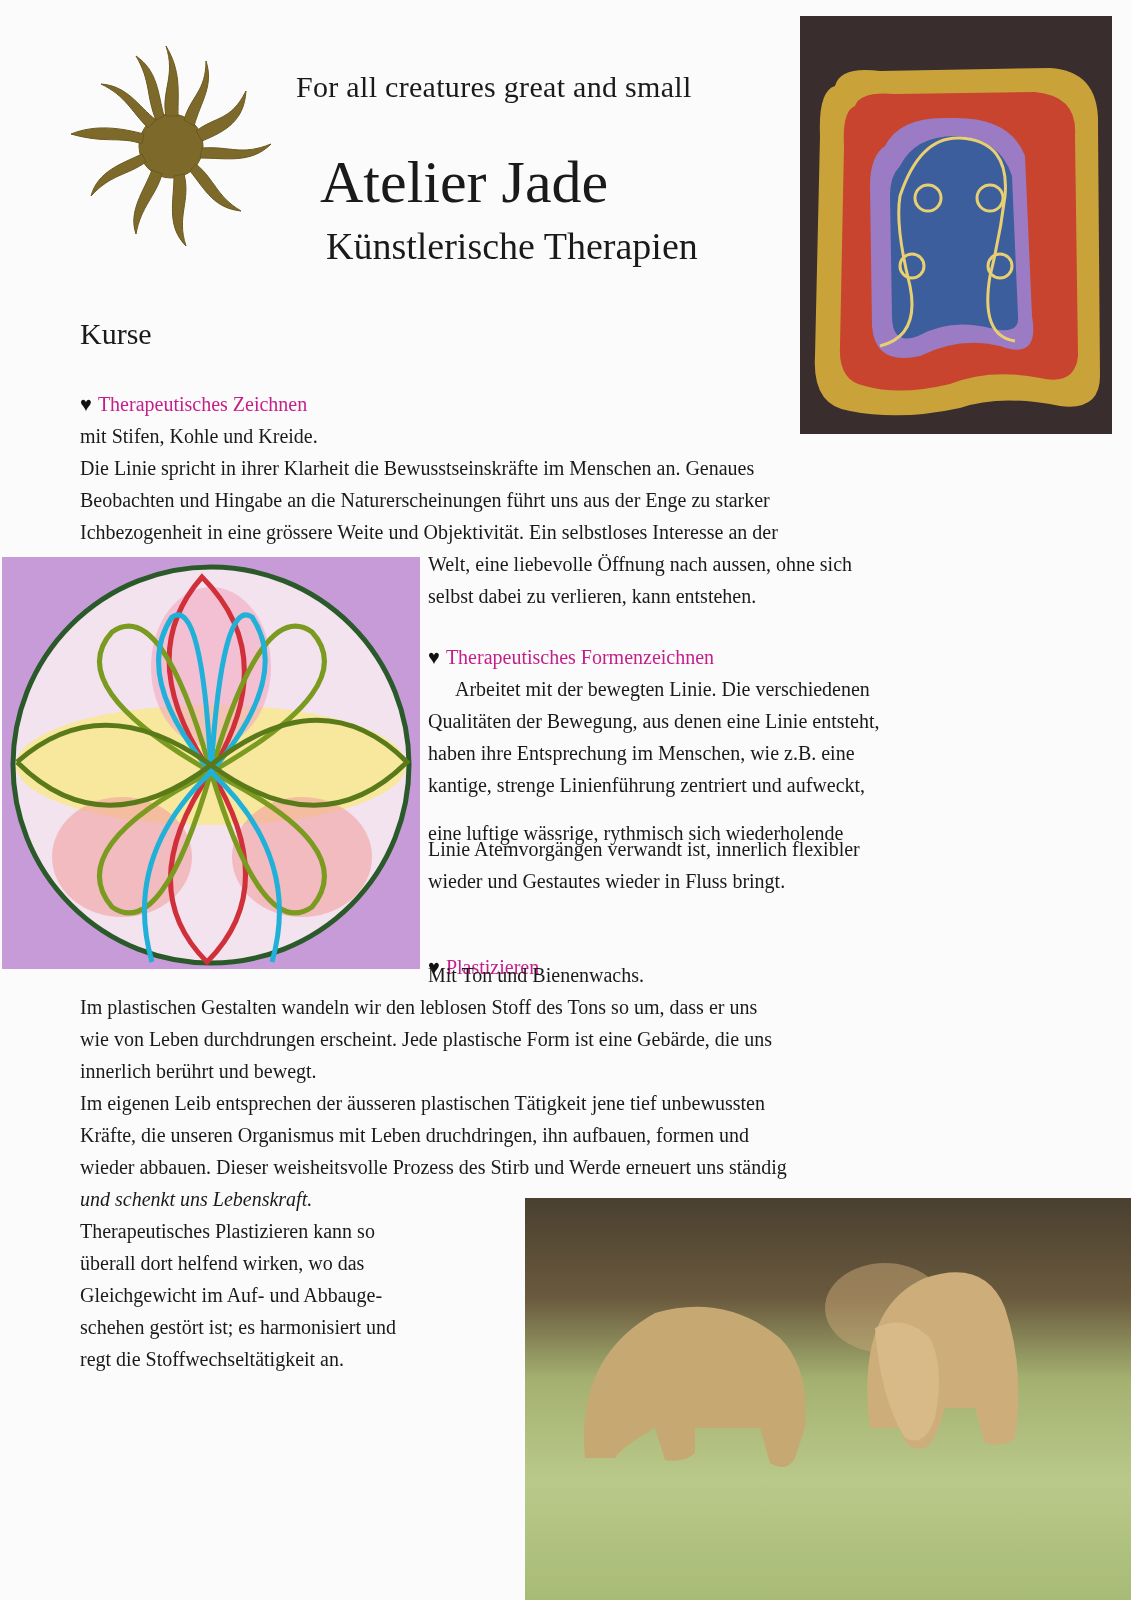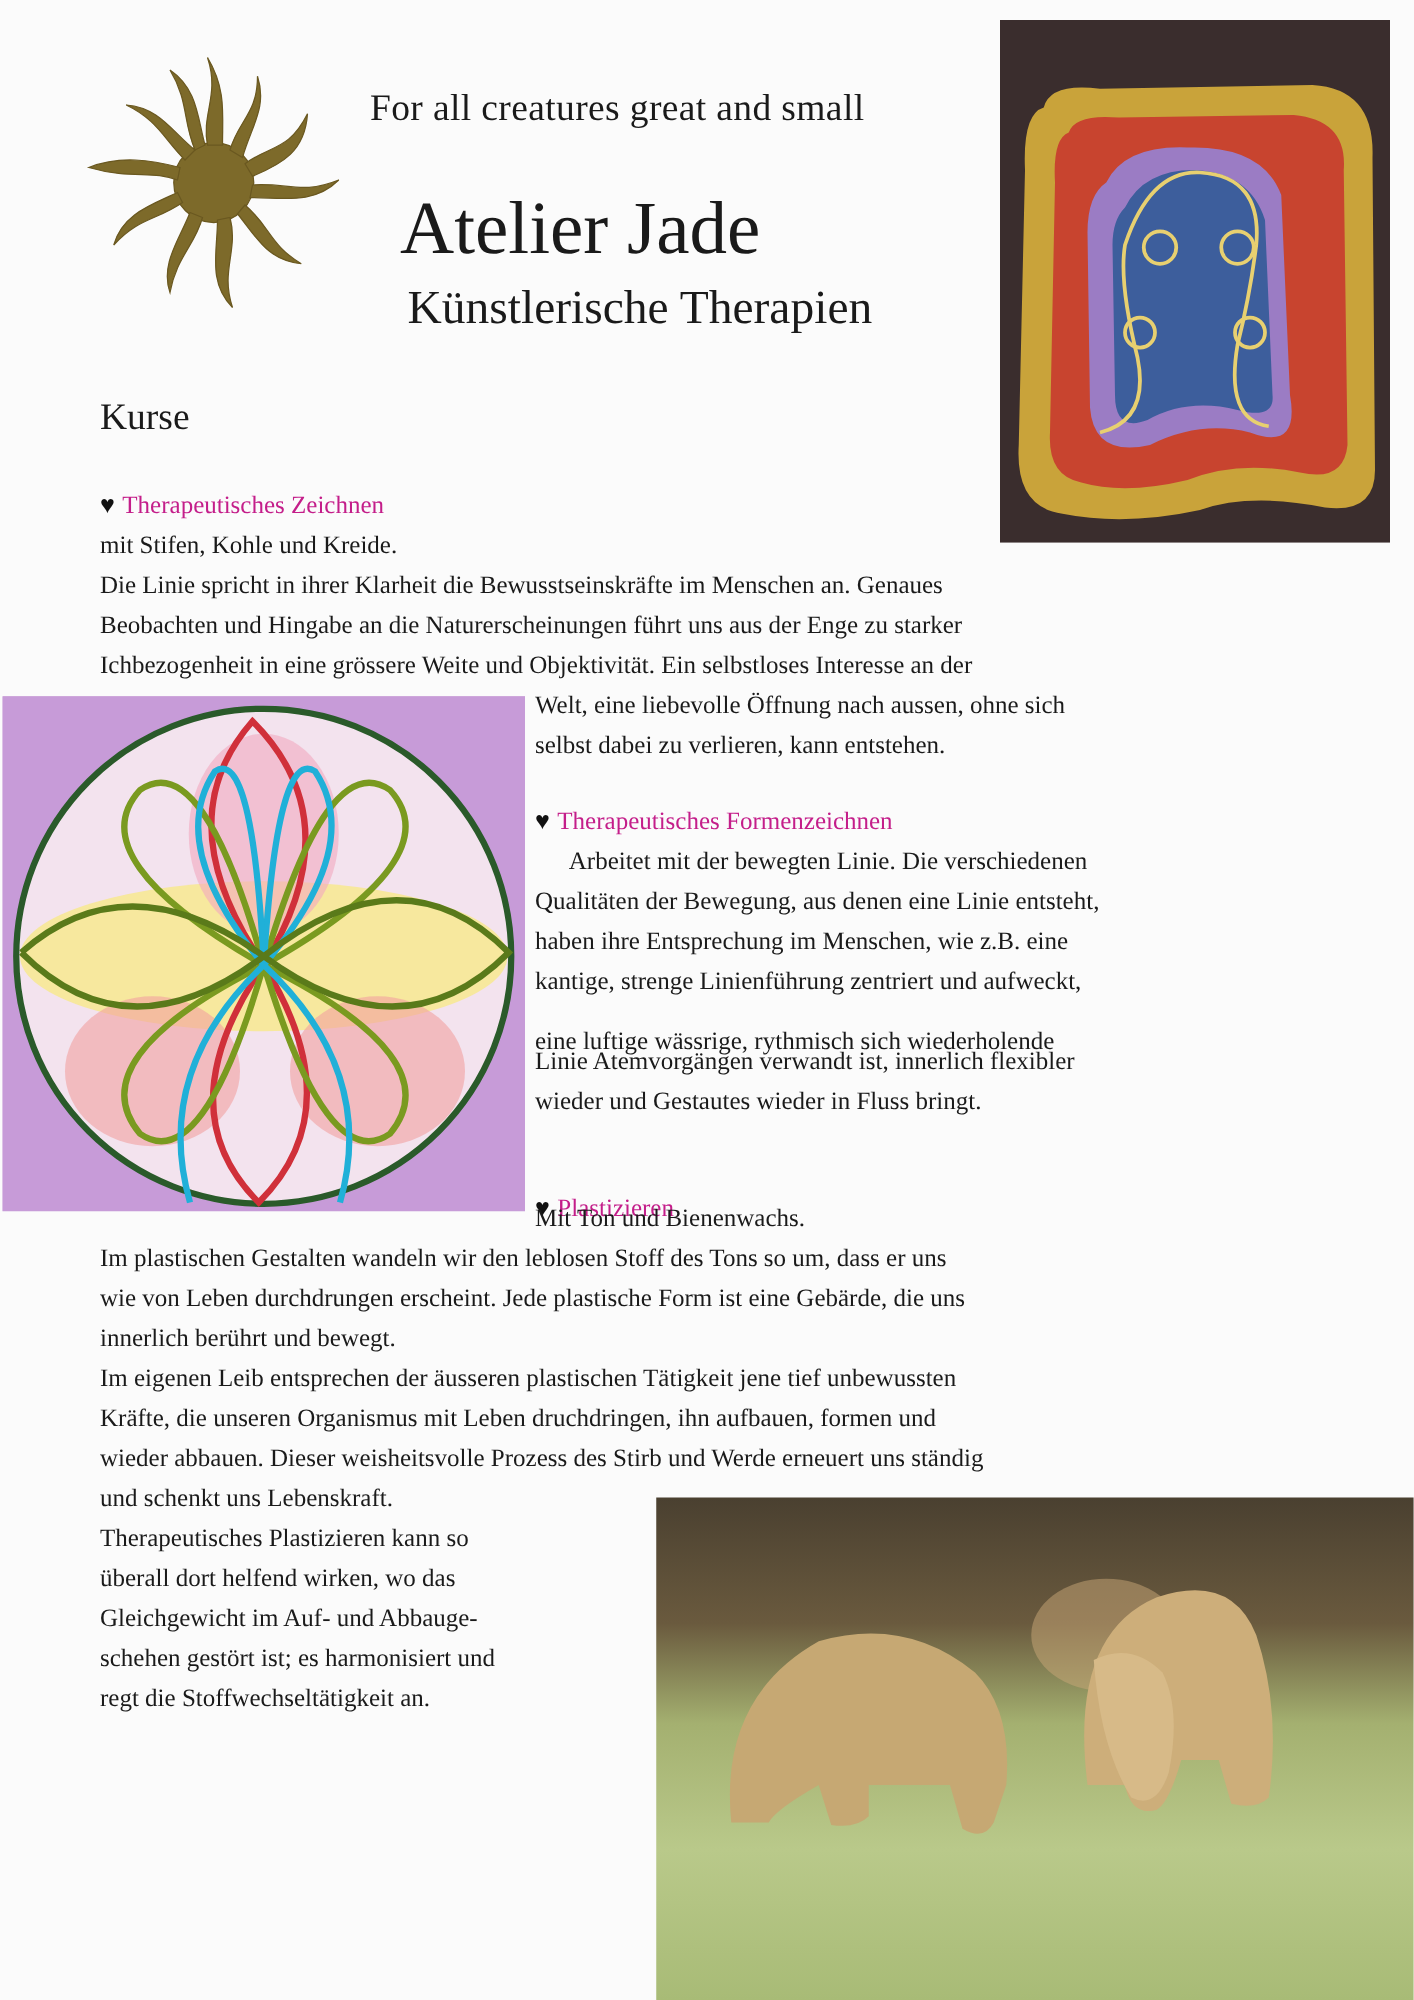--- a/index.html
+++ b/index.html
@@ -106,21 +106,21 @@
 <div class="line" style="left:428px;top:927px;margin-top:24px;">
   <span class="heart">♥</span><span class="heading">Plastizieren</span>
 </div>
 <div class="line" style="left:428px;top:959px;">Mit Ton und Bienenwachs.</div>
 <div class="line" style="left:80px;top:991px;">Im plastischen Gestalten wandeln wir den leblosen Stoff des Tons so um, dass er uns</div>
 <div class="line" style="left:80px;top:1023px;text-align:right;">wie von Leben durchdrungen erscheint. Jede plastische Form ist eine Gebärde, die uns</div>
 <div class="line" style="left:80px;top:1055px;">innerlich berührt und bewegt.</div>
 <div class="line" style="left:80px;top:1087px;">Im eigenen Leib entsprechen der äusseren plastischen Tätigkeit jene tief unbewussten</div>
 <div class="line" style="left:80px;top:1119px;">Kräfte, die unseren Organismus mit Leben druchdringen, ihn aufbauen, formen und</div>
 <div class="line" style="left:80px;top:1151px;">wieder abbauen. Dieser weisheitsvolle Prozess des Stirb und Werde erneuert uns ständig</div>
-<div class="line" style="left:80px;top:1183px;">und schenkt uns Lebenskraft.</div>
+<div class="line" style="left:80px;top:1183px;font-style:italic;">und schenkt uns Lebenskraft.</div>
 <div class="line" style="left:80px;top:1215px;">Therapeutisches Plastizieren kann so</div>
 <div class="line" style="left:80px;top:1247px;">überall dort helfend wirken, wo das</div>
 <div class="line" style="left:80px;top:1279px;">Gleichgewicht im Auf- und Abbauge-</div>
 <div class="line" style="left:80px;top:1311px;">schehen gestört ist; es harmonisiert und</div>
 <div class="line" style="left:80px;top:1343px;">regt die Stoffwechseltätigkeit an.</div>
 
 <div class="img" id="bears">
   <svg width="606" height="402" viewBox="0 0 606 402">
     <ellipse cx="360" cy="110" rx="60" ry="45" fill="#c9a877" opacity="0.5"></ellipse>
     <path d="M60 260 Q50 160 130 115 Q200 95 255 140 Q285 170 280 230 L270 260 Q262 275 245 265 L235 230 L170 230 L170 255 Q160 265 140 262 L130 230 Q95 250 90 260Z" fill="#c6a873"></path>

